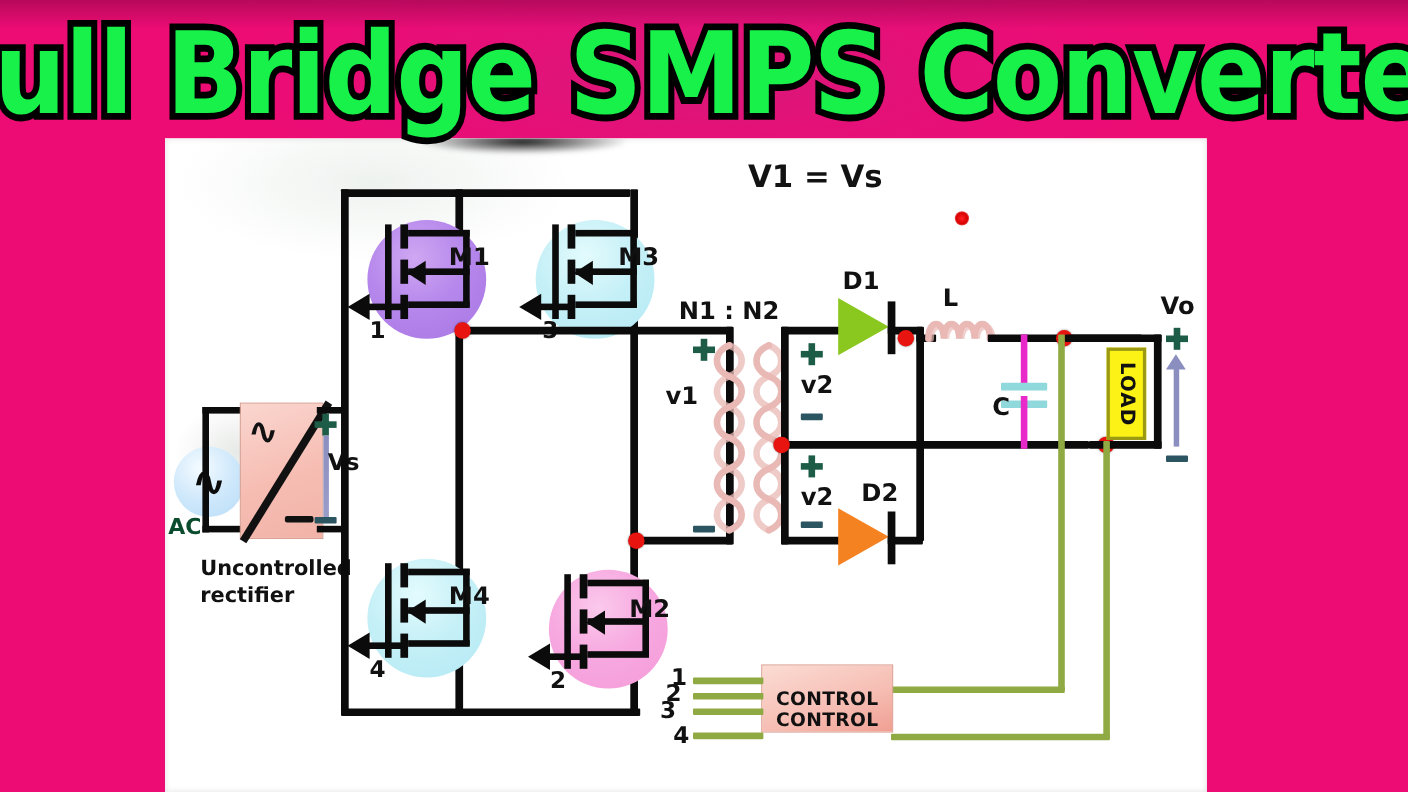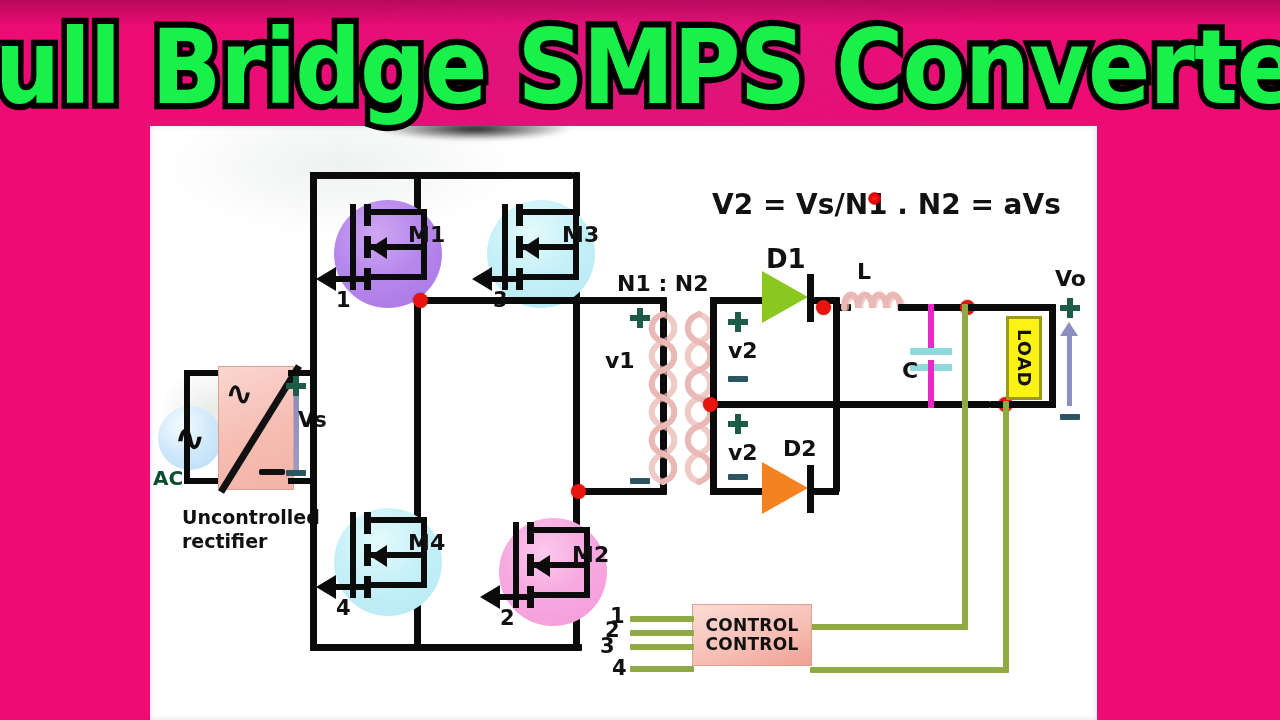--- a/index.html
+++ b/index.html
@@ -172,21 +172,21 @@
   <div class="bg-top-dark"></div>
 
   <div class="title-wrap">
     <div class="title">Full Bridge SMPS Converter</div>
   </div>
 
   <div class="paper">
     <div class="smudge"></div>
     <div class="smudge2"></div>
 
-    <div class="eq" style="left:562px;top:62px;font-size:28px;">V2 = Vs/N1  . N2 = aVs</div>
+    <div class="eq" style="left:530px;top:18px;font-size:28px;">V1 = Vs</div>
     <div class="laser" style="left:718px;top:66px;"></div>
 
     <div class="ac" style="left:8px;top:280px;">
       <span>∿</span>
     </div>
     <div class="lbl" style="left:3px;top:340px;font-size:20px;color:#0c4c2e;">AC</div>
 
     <div class="hthin" style="left:34px;top:244px;width:44px;"></div>
     <div class="vthin" style="left:34px;top:244px;height:114px;"></div>
     <div class="hthin" style="left:34px;top:352px;width:44px;"></div>
@@ -329,21 +329,21 @@
     <div class="plus" style="left:578px;top:186px;"></div>
     <div class="lbl" style="left:578px;top:212px;font-size:22px;">v2</div>
     <div class="minus" style="left:578px;top:250px;"></div>
 
     <div class="plus" style="left:578px;top:288px;"></div>
     <div class="lbl" style="left:578px;top:314px;font-size:22px;">v2</div>
     <div class="minus" style="left:578px;top:348px;"></div>
 
     <div class="diode d-green" style="left:612px;top:145px;"></div>
     <div class="dbar" style="left:657px;top:148px;height:48px;"></div>
-    <div class="lbl" style="left:616px;top:118px;font-size:26px;">D1</div>
+    <div class="lbl" style="left:616px;top:118px;font-size:22px;">D1</div>
     <div class="h" style="left:657px;top:171px;width:32px;"></div>
 
     <div class="diode d-orange" style="left:612px;top:336px;"></div>
     <div class="dbar" style="left:657px;top:339px;height:48px;"></div>
     <div class="lbl" style="left:633px;top:310px;font-size:22px;">D2</div>
     <div class="h" style="left:657px;top:362px;width:32px;"></div>
 
     <div class="v" style="left:683px;top:171px;height:195px;"></div>
     <div class="node" style="left:666px;top:174px;"></div>
 
@@ -377,21 +377,21 @@
     <div class="voarrow" style="left:917px;top:208px;height:72px;"></div>
     <div class="voarrowhead" style="left:910px;top:196px;"></div>
     <div class="minus" style="left:910px;top:288px;"></div>
 
     <div class="gw vv" style="left:812px;top:178px;height:324px;"></div>
     <div class="gw hh" style="left:660px;top:498px;width:158px;"></div>
 
     <div class="gw vv" style="left:853px;top:275px;height:270px;"></div>
     <div class="gw hh" style="left:660px;top:541px;width:199px;"></div>
 
-    <div class="ctrl" style="left:542px;top:478px;">
+    <div class="ctrl" style="left:542px;top:478px;justify-content:flex-end;">
       <div>CONTROL</div>
       <div>CONTROL</div>
     </div>
 
     <div class="gw hh" style="left:480px;top:490px;width:64px;"></div>
     <div class="gw hh" style="left:480px;top:504px;width:64px;"></div>
     <div class="gw hh" style="left:480px;top:518px;width:64px;"></div>
     <div class="gw hh" style="left:480px;top:540px;width:64px;"></div>
 
     <div class="lbl" style="left:460px;top:478px;font-size:21px;">1</div>

